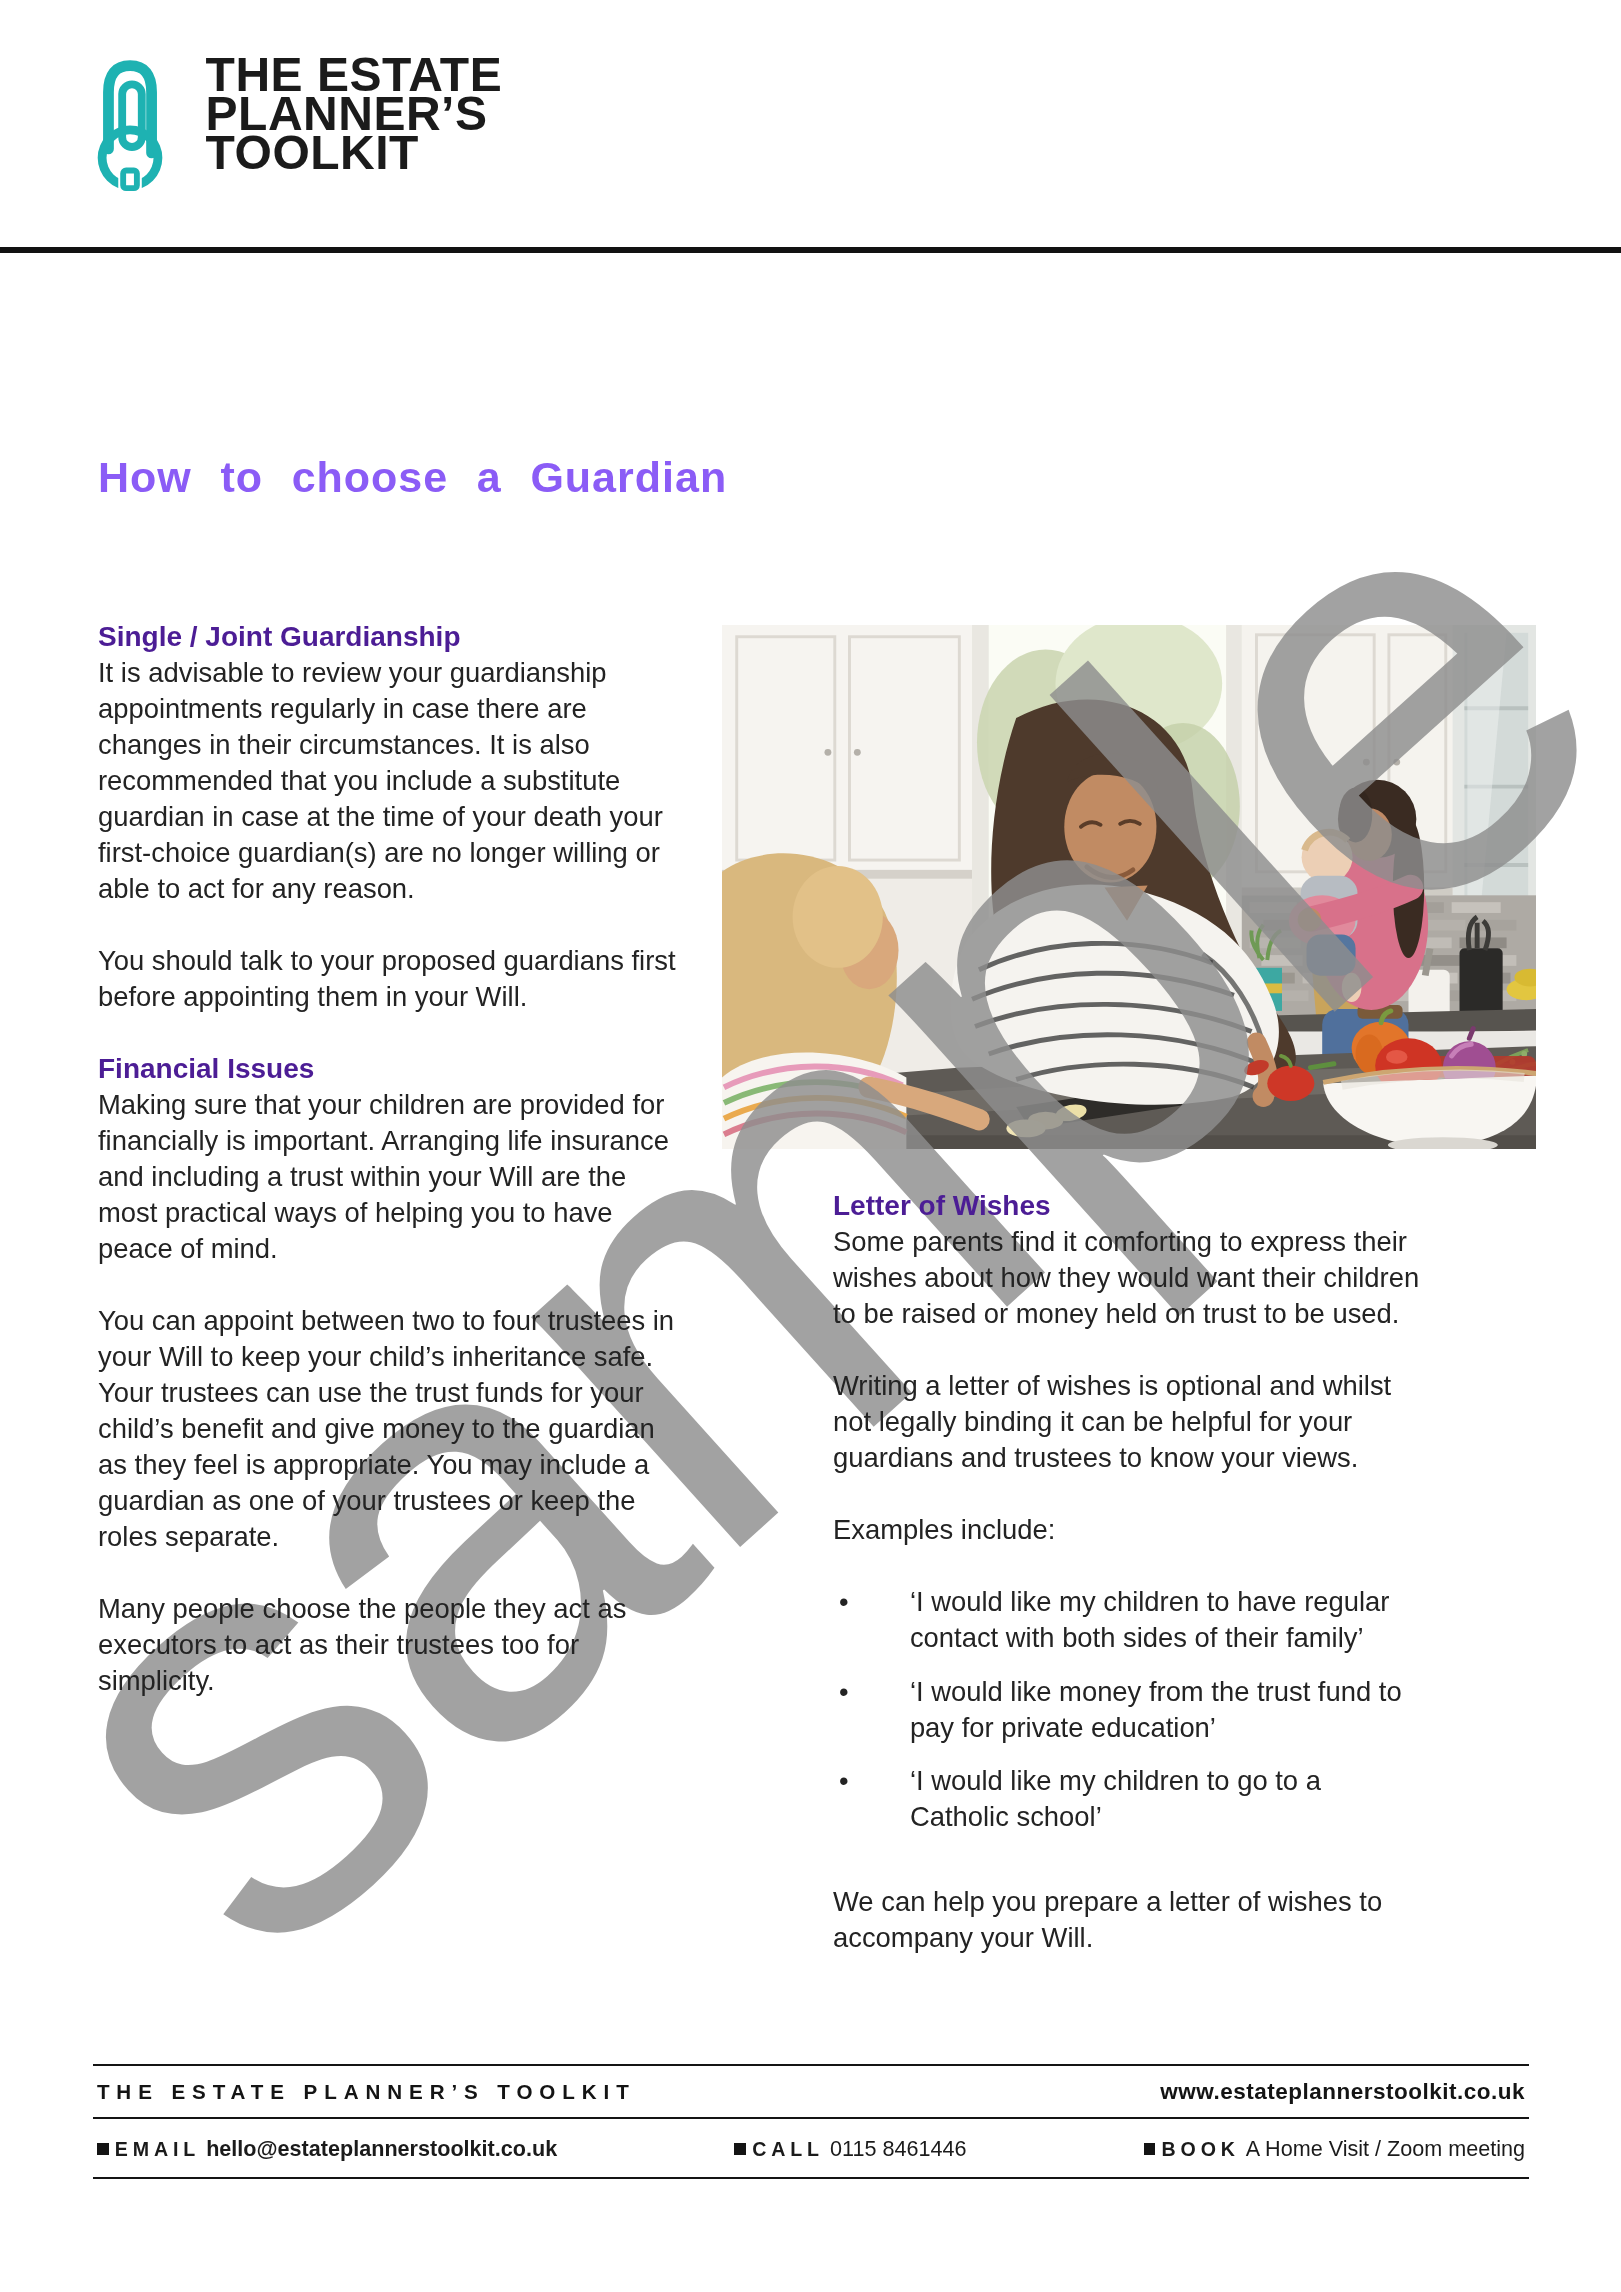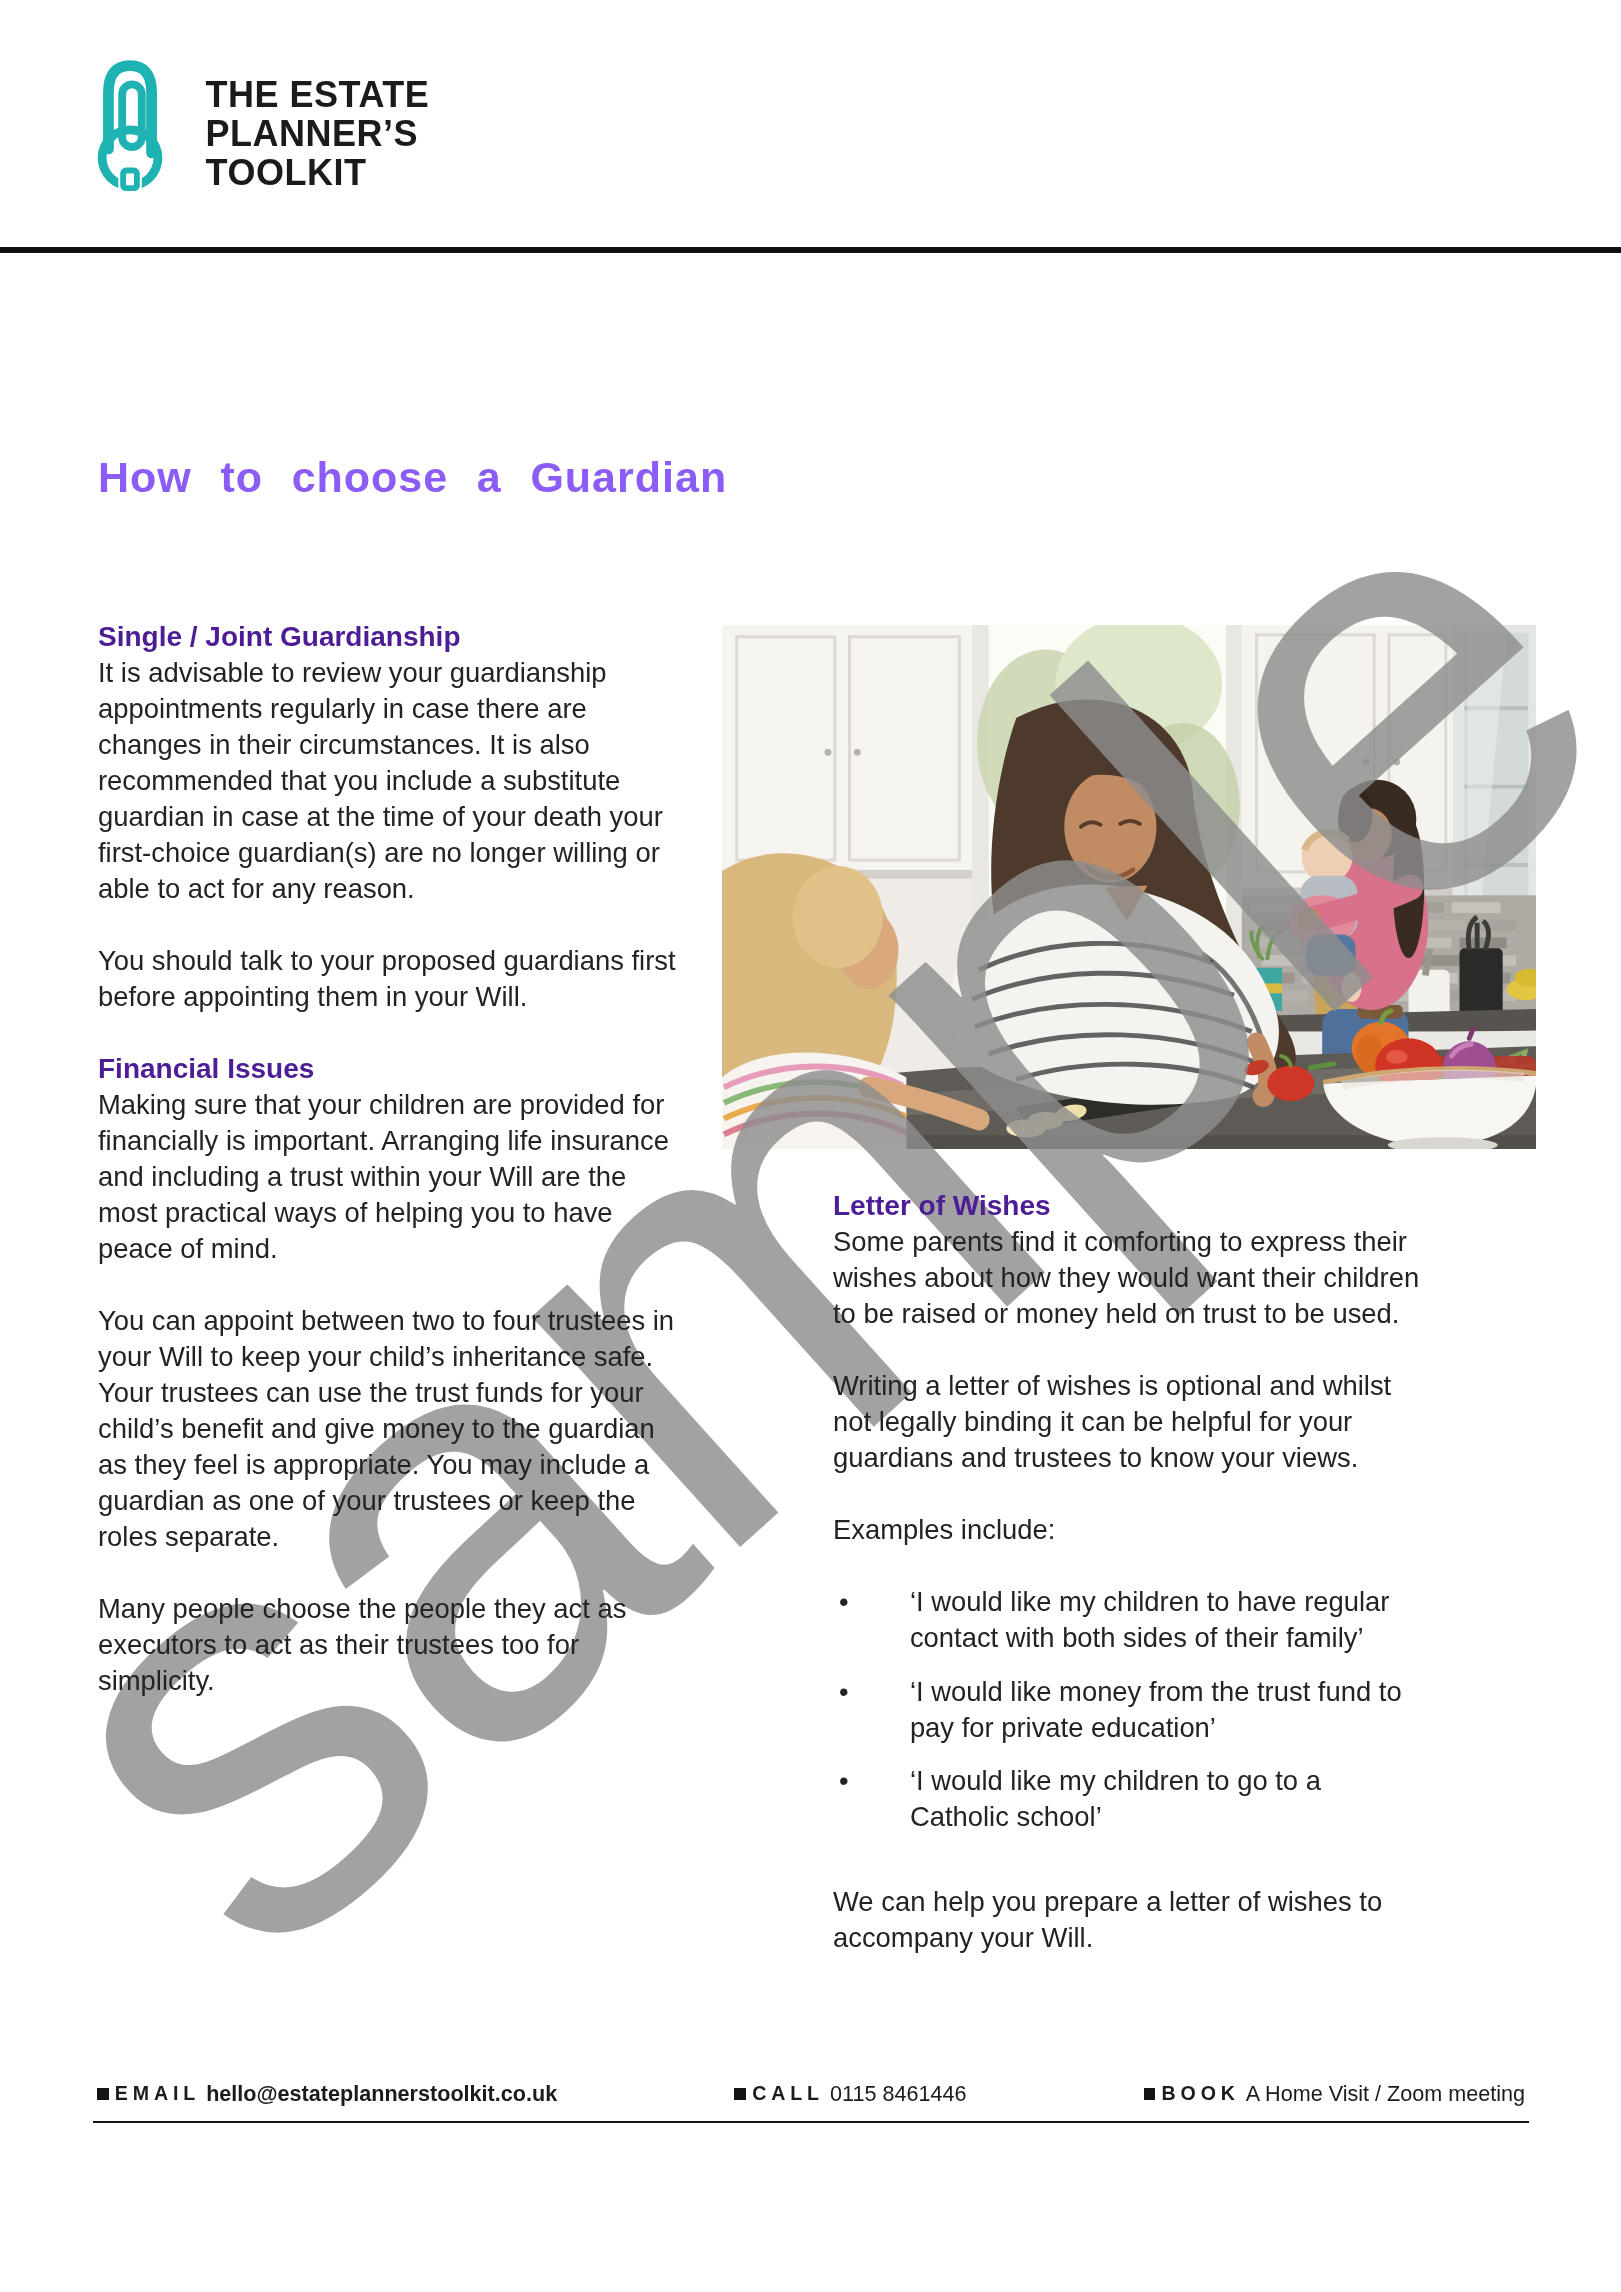--- a/index.html
+++ b/index.html
@@ -2,21 +2,21 @@
 <html><head>
 <meta charset="utf-8">
 <style>
   html,body{margin:0;padding:0;background:#ffffff;}
   .page{
     position:relative; width:1621px; height:2293px; background:#ffffff;
     font-family:"Liberation Sans", sans-serif; color:#1f1f1f; overflow:hidden;
   }
   
   .brand{position:absolute;left:76px;top:51px;display:flex;align-items:flex-start;gap:19.6px;z-index:3;}
-  .brand-text{font-weight:bold;font-size:36px;line-height:39px;letter-spacing:0.5px;color:#1b1b1b;padding-top:3.9px;margin-top:20px;}
+  .brand-text{font-weight:bold;font-size:48px;line-height:39px;letter-spacing:0.5px;color:#1b1b1b;padding-top:3.9px;}
   
   .top-rule{position:absolute;left:0;top:247px;width:100%;height:5.9px;background:#111;z-index:3;}
   
   .title{position:absolute;left:98px;top:424px;z-index:3;font-size:43px;font-weight:bold;
          letter-spacing:1px;word-spacing:15.7px;color:#8b5cf6;}
   
   .col{position:absolute;z-index:3;font-size:27.4px;line-height:36px;color:#232323;}
   .col-left{left:98px;top:619px;width:584px;}
   .col-right{left:833px;top:1188px;width:588px;}
   .col h2{margin:0;font-size:28px;line-height:36px;font-weight:bold;color:#4c1d95;}
@@ -265,20 +265,24 @@
       </li>
       <li>
         <span class="dot">•</span>
         <span>‘I would like my children to go to a Catholic school’</span>
       </li>
     </ul>
     <p>We can help you prepare a letter of wishes to accompany your Will.</p>
   </section>
 
   <footer class="footer">
+    <div class="f-row1">
+      <span class="brand-line">THE ESTATE PLANNER’S TOOLKIT</span>
+      <span class="website">www.estateplannerstoolkit.co.uk</span>
+    </div>
     <div class="f-row2">
       <span class="contact email">
         <span class="sq"></span>
         <span class="label">EMAIL</span>
         <span class="value">hello@estateplannerstoolkit.co.uk</span>
       </span>
       <span class="contact">
         <span class="sq"></span>
         <span class="label">CALL</span>
         <span class="value">0115 8461446</span>

